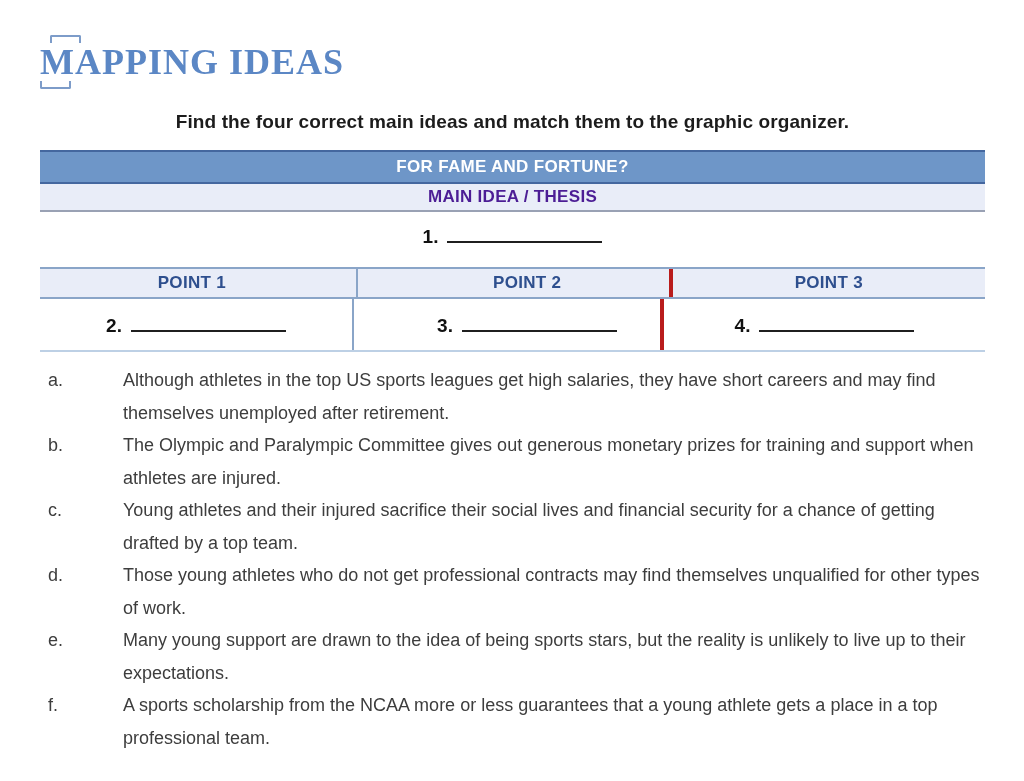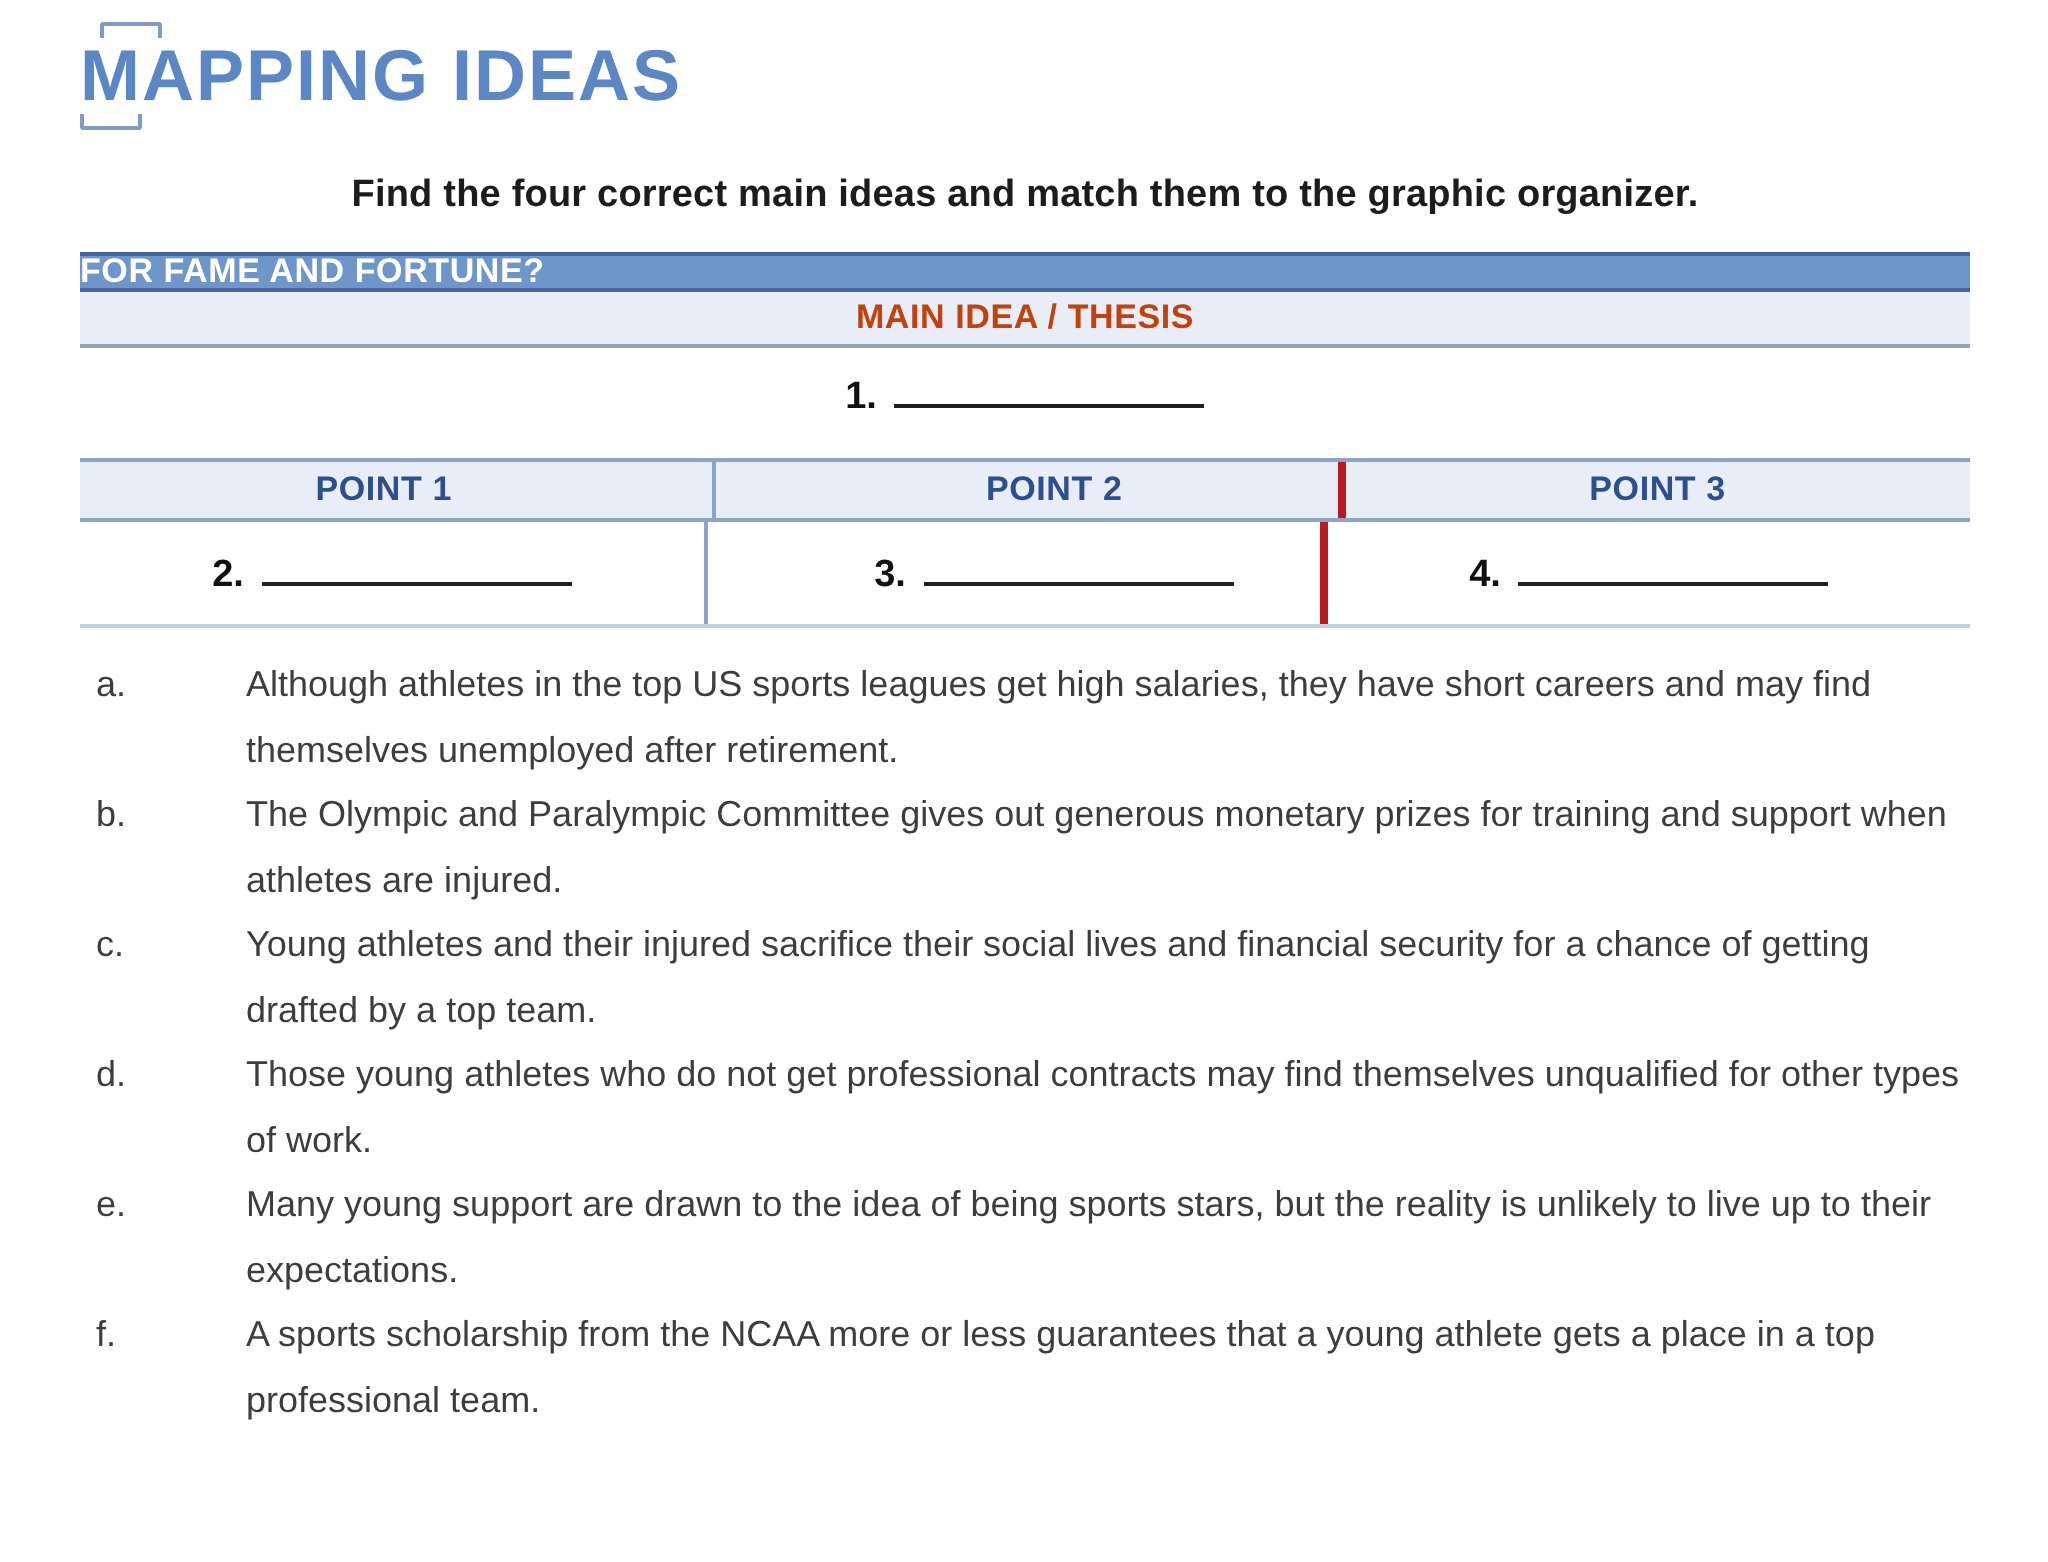--- a/index.html
+++ b/index.html
@@ -12,22 +12,23 @@
   }
   .page {
     position: relative;
     width: 1024px; height: 781px;
     padding: 0 39px 0 40px;
   }
 
   
   .title-wrap {
     position: relative;
-    margin-top: 20px;
+    margin-top: 44px;
     width: fit-content;
+    font-family: Liberation Serif, serif;
   }
   .bracket {
     position: absolute;
     width: 31px; height: 8px;
     border: 2px solid #7d9cc9;
   }
   .bracket-top {
     left: 10px; top: -9px;
     border-bottom: none;
     border-radius: 2px 2px 0 0;
@@ -52,36 +53,36 @@
     font-size: 19px;
     font-weight: bold;
     color: #1c1c1c;
     letter-spacing: 0.1px;
     text-align: center;
   }
 
   
   .organizer { margin-top: 17px; width: 945px; }
   .org-header {
-    height: 20px;
+    height: 34px;
     background: #6e96c8;
     border-top: 2px solid #44679f;
     border-bottom: 2px solid #44679f;
-    display: flex; align-items: center; justify-content: flex-start;
+    display: flex; align-items: center; justify-content: center;
     color: #ffffff;
     font-weight: bold;
     font-size: 17px;
     letter-spacing: 0.3px;
   }
   .org-subheader {
     height: 28px;
     background: #e9edf8;
     border-bottom: 2px solid #99a1b4;
     display: flex; align-items: center; justify-content: center;
-    color: #c2410c;
+    color: #4c1d95;
     font-weight: bold;
     font-size: 17px;
     letter-spacing: 0.3px;
   }
   .org-main-blank {
     height: 55px;
     display: flex; align-items: baseline; justify-content: center;
     gap: 9px;
     padding-top: 14px;
   }

